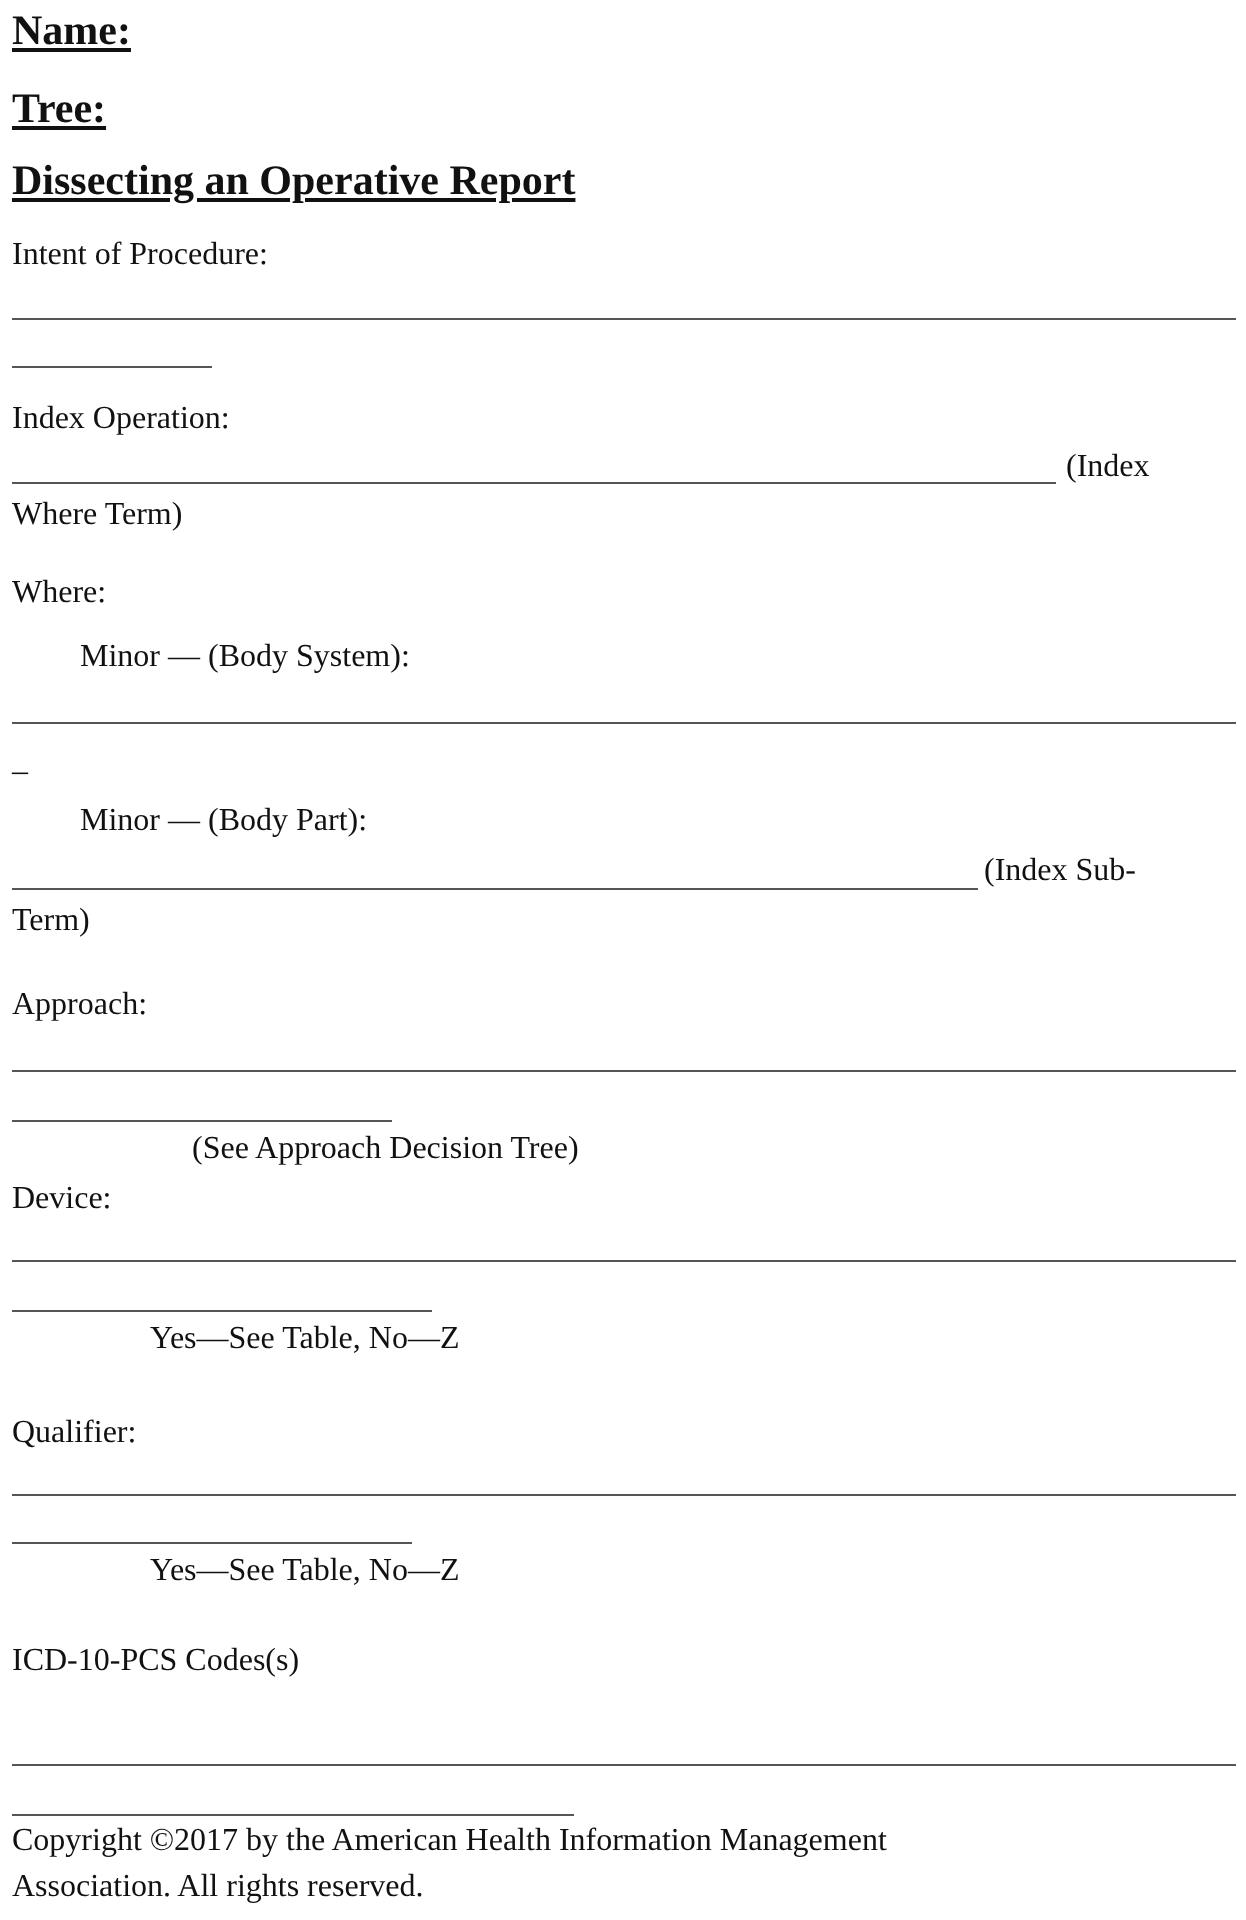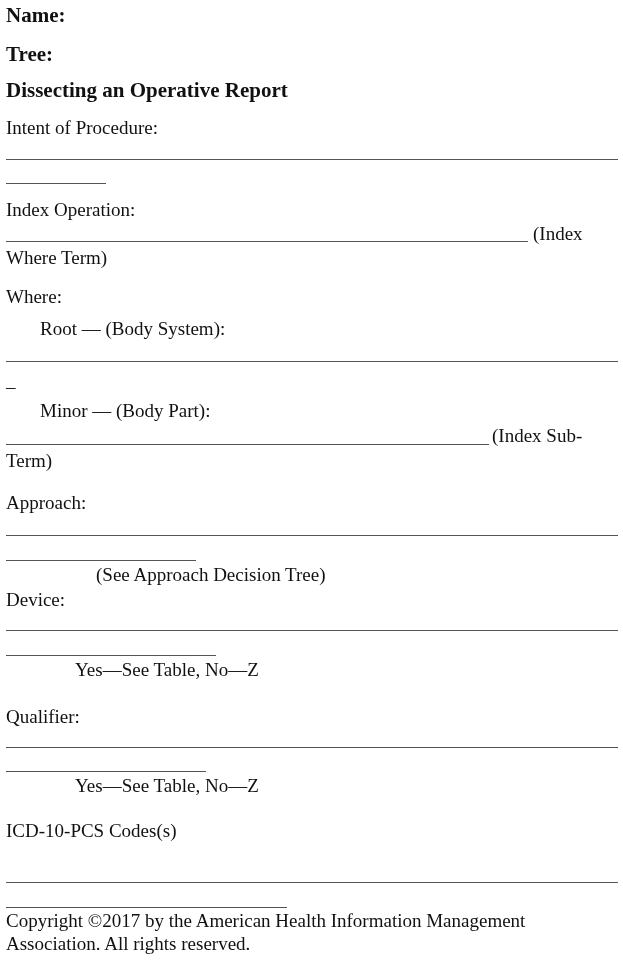--- a/index.html
+++ b/index.html
@@ -1,40 +1,40 @@
 <!DOCTYPE html>
 <html><head>
 <meta charset="utf-8">
 <style>
   html, body { margin: 0; padding: 0; background: #ffffff; }
   body { width: 623px; height: 960px; position: relative; overflow: hidden;
          font-family: "Liberation Serif", "DejaVu Serif", serif; color: #111; }
-  .t { position: absolute; left: 6px; font-size: 19px; line-height: 22px; white-space: nowrap; }
-  .b { font-weight: bold; font-size: 21px; }
+  .t { position: absolute; left: 6px; font-size: 16px; line-height: 22px; white-space: nowrap; }
+  .b { font-weight: bold; font-size: 21px; text-decoration: underline; }
   .line { position: absolute; height: 1px; border-top: 1.3px solid #555; left: 6px; }
 </style>
 </head>
 <body>
 
 <div class="t b" style="top:4px">Name:</div>
 <div class="t b" style="top:43px">Tree:</div>
 <div class="t b" style="top:79px">Dissecting an Operative Report</div>
 
 <div class="t" style="top:117px">Intent of Procedure:</div>
 <div class="line" style="top:159px; width:612px"></div>
 <div class="line" style="top:183px; width:100px"></div>
 
 <div class="t" style="top:199px">Index Operation:</div>
 <div class="line" style="top:241px; width:522px"></div>
 <div class="t" style="top:223px; left:533px">(Index</div>
 <div class="t" style="top:247px">Where Term)</div>
 
 <div class="t" style="top:286px">Where:</div>
 
-<div class="t" style="top:318px; left:40px">Root — (Body System):</div>
+<div class="t" style="top:318px; left:40px">Minor — (Body System):</div>
 <div class="line" style="top:361px; width:612px"></div>
 <div class="t" style="top:370px">_</div>
 
 <div class="t" style="top:400px; left:40px">Minor — (Body Part):</div>
 <div class="line" style="top:444px; width:483px"></div>
 <div class="t" style="top:425px; left:492px">(Index Sub-</div>
 <div class="t" style="top:450px">Term)</div>
 
 <div class="t" style="top:492px">Approach:</div>
 <div class="line" style="top:535px; width:612px"></div>

